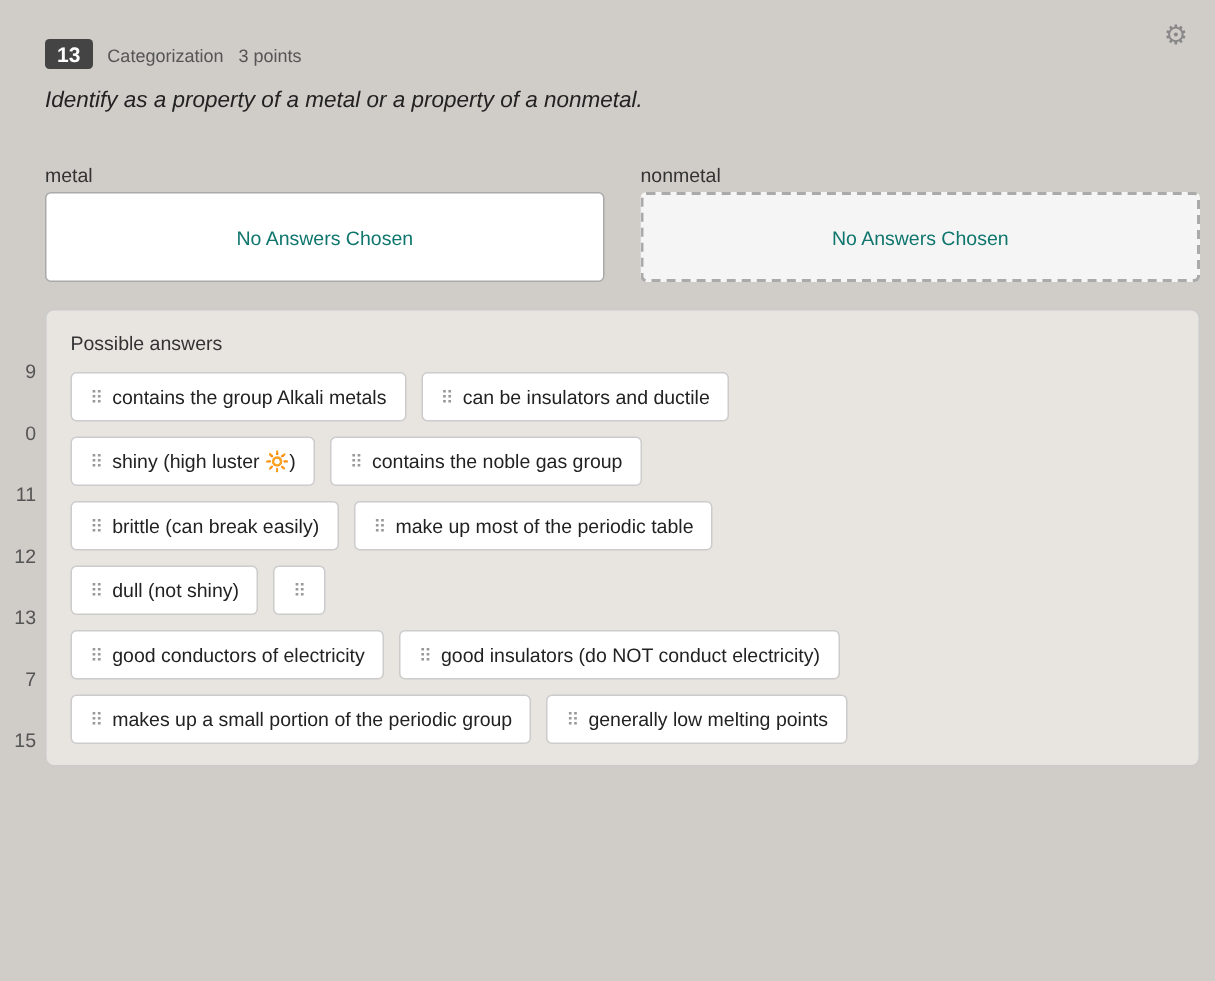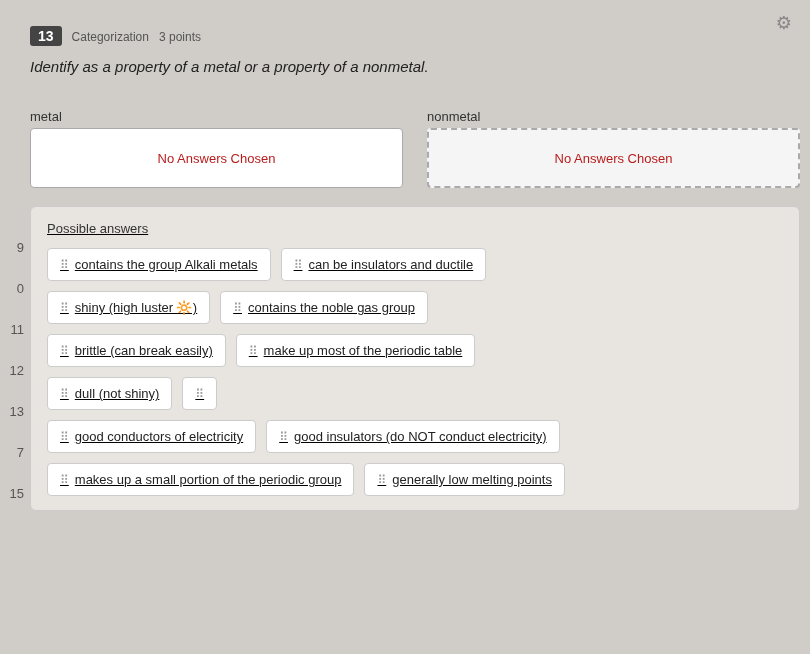--- a/index.html
+++ b/index.html
@@ -88,37 +88,36 @@
       margin-bottom: 4px;
       font-weight: normal;
     }
     .drop-zone-box {
       border: 1px solid #aaa;
       background: white;
       border-radius: 4px;
       padding: 12px 16px;
       min-height: 60px;
       font-size: 13px;
-      color: #b91c1c;
+      color: #0f766e;
       display: flex;
       align-items: center;
       justify-content: center;
     }
     .drop-zone-box.dashed {
       border: 2px dashed #aaa;
       background: #f5f5f5;
     }
 
     
     .possible-answers-section {
       background: #e8e4e0;
       border-radius: 6px;
       padding: 14px 16px;
       border: 1px solid #ccc;
-      text-decoration: underline;
     }
     .possible-answers-label {
       font-size: 13px;
       color: #333;
       margin-bottom: 12px;
       font-weight: normal;
     }
 
     .answer-grid {
       display: flex;

